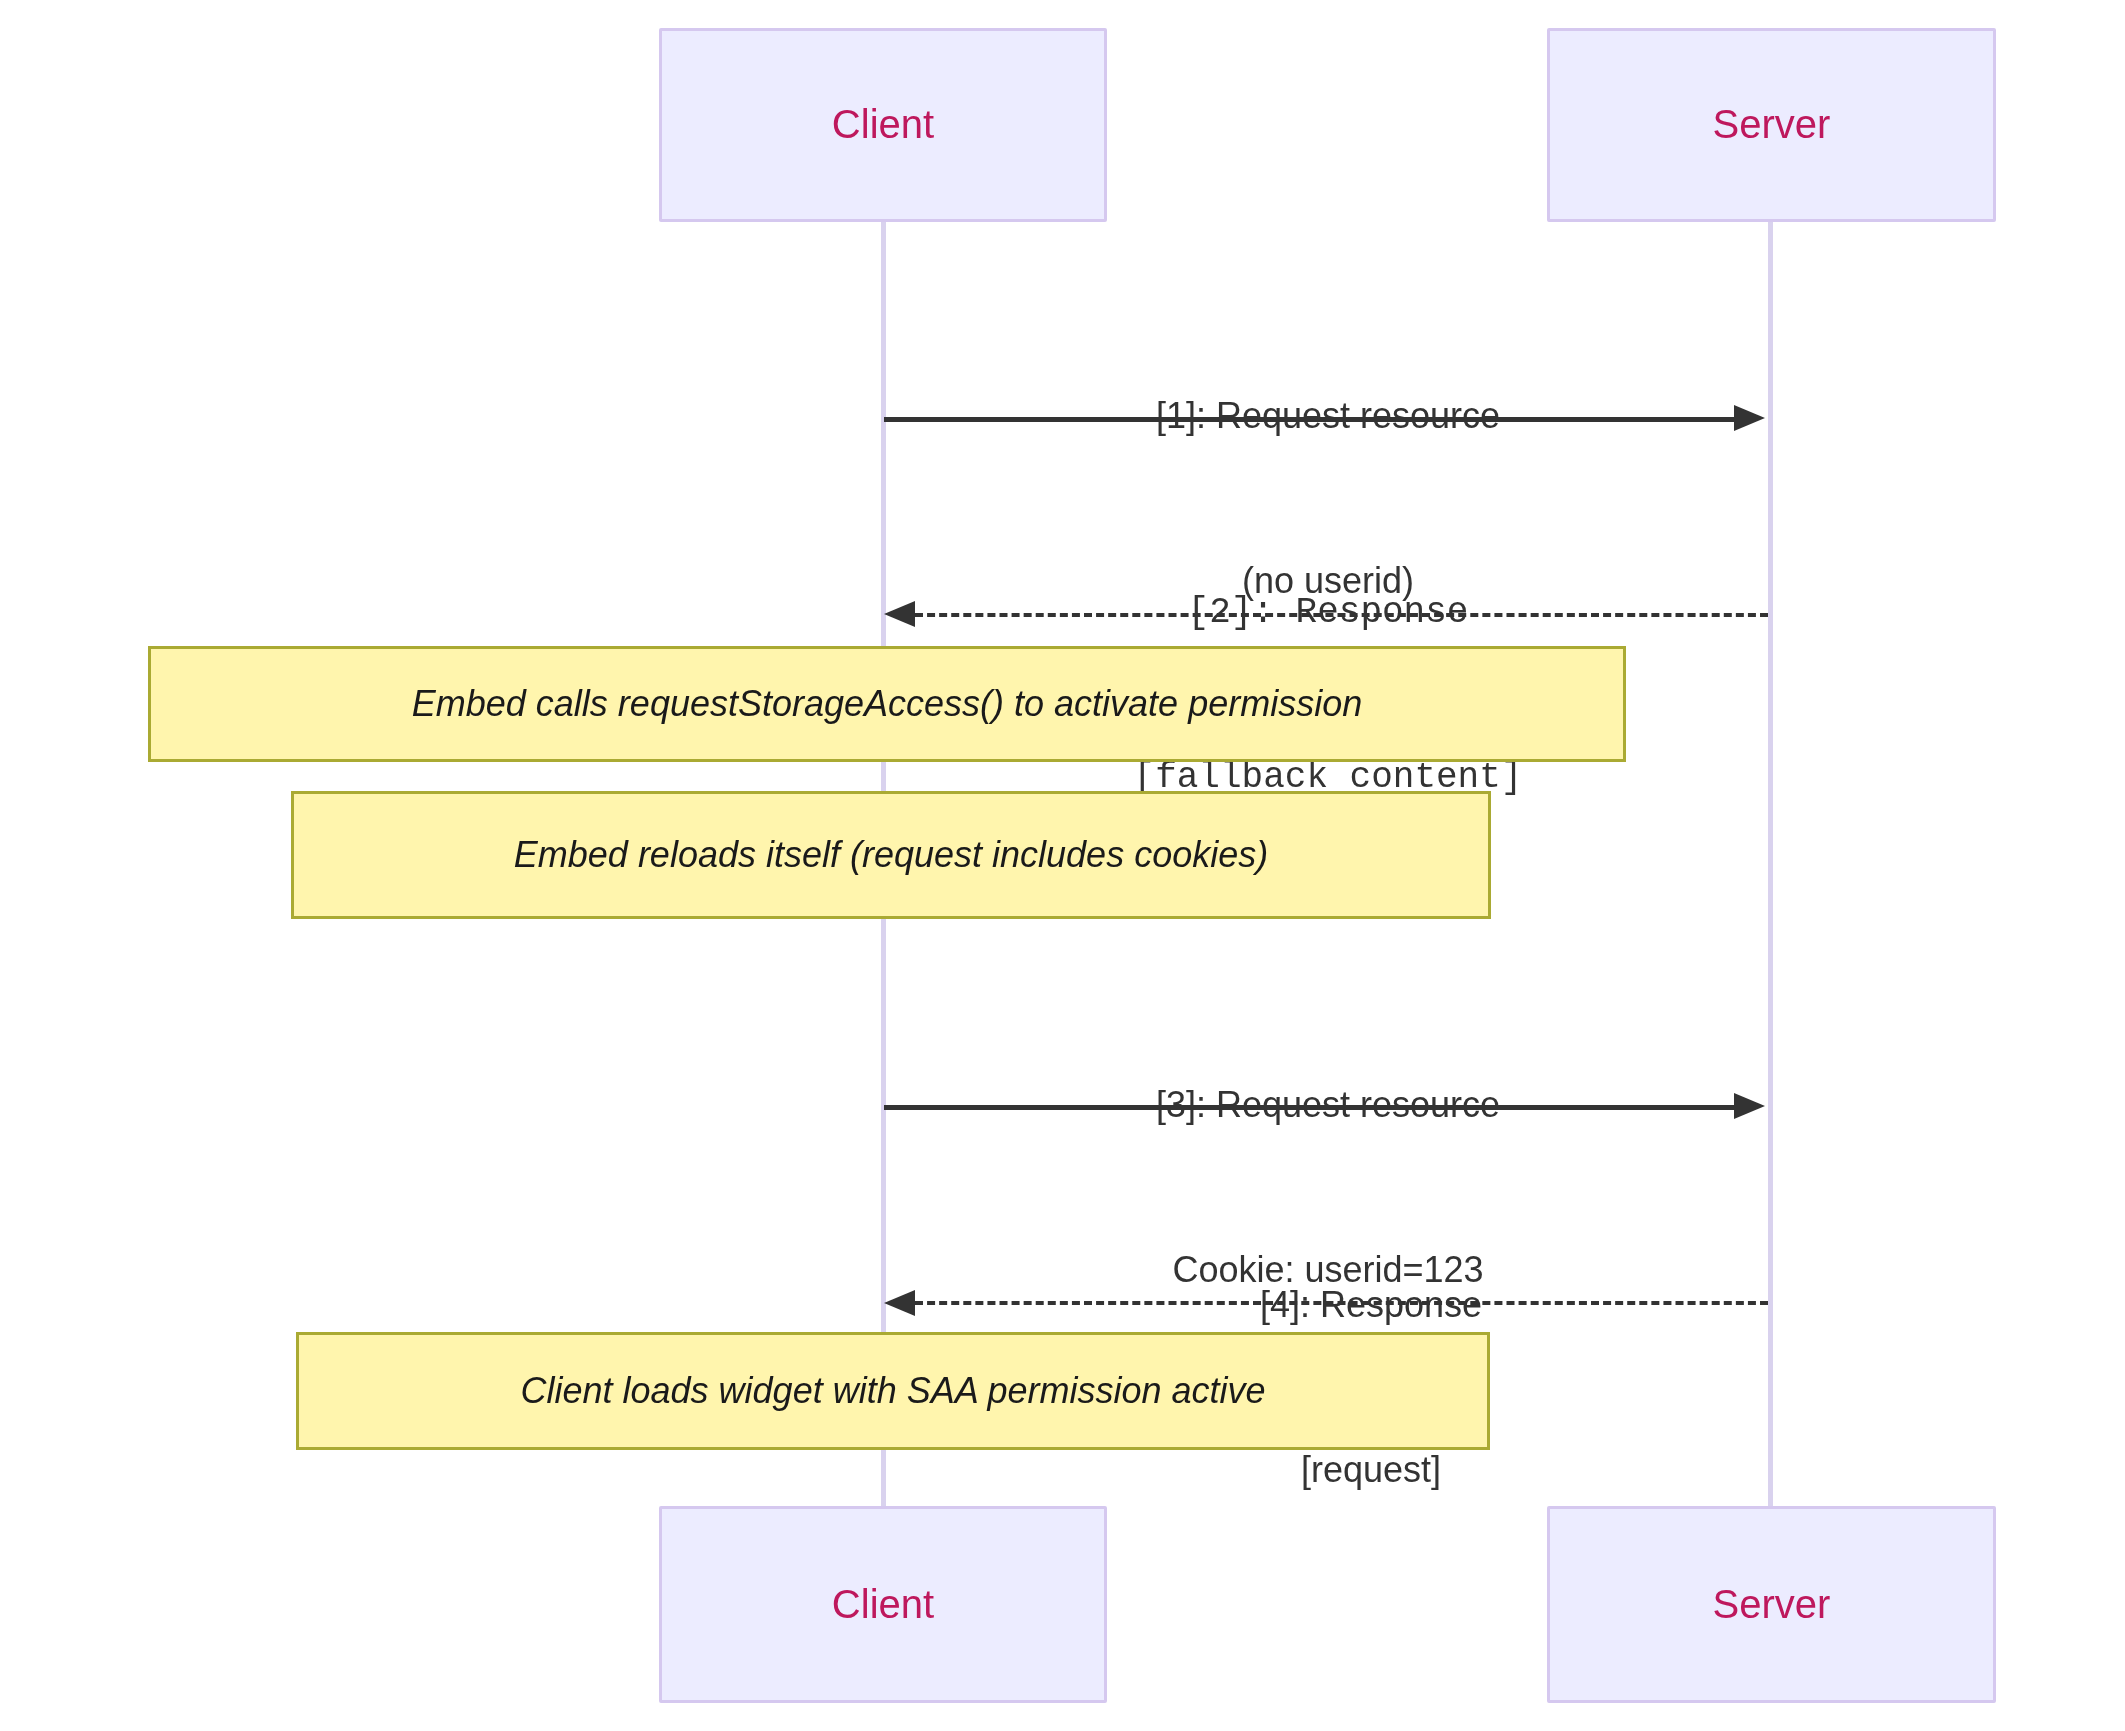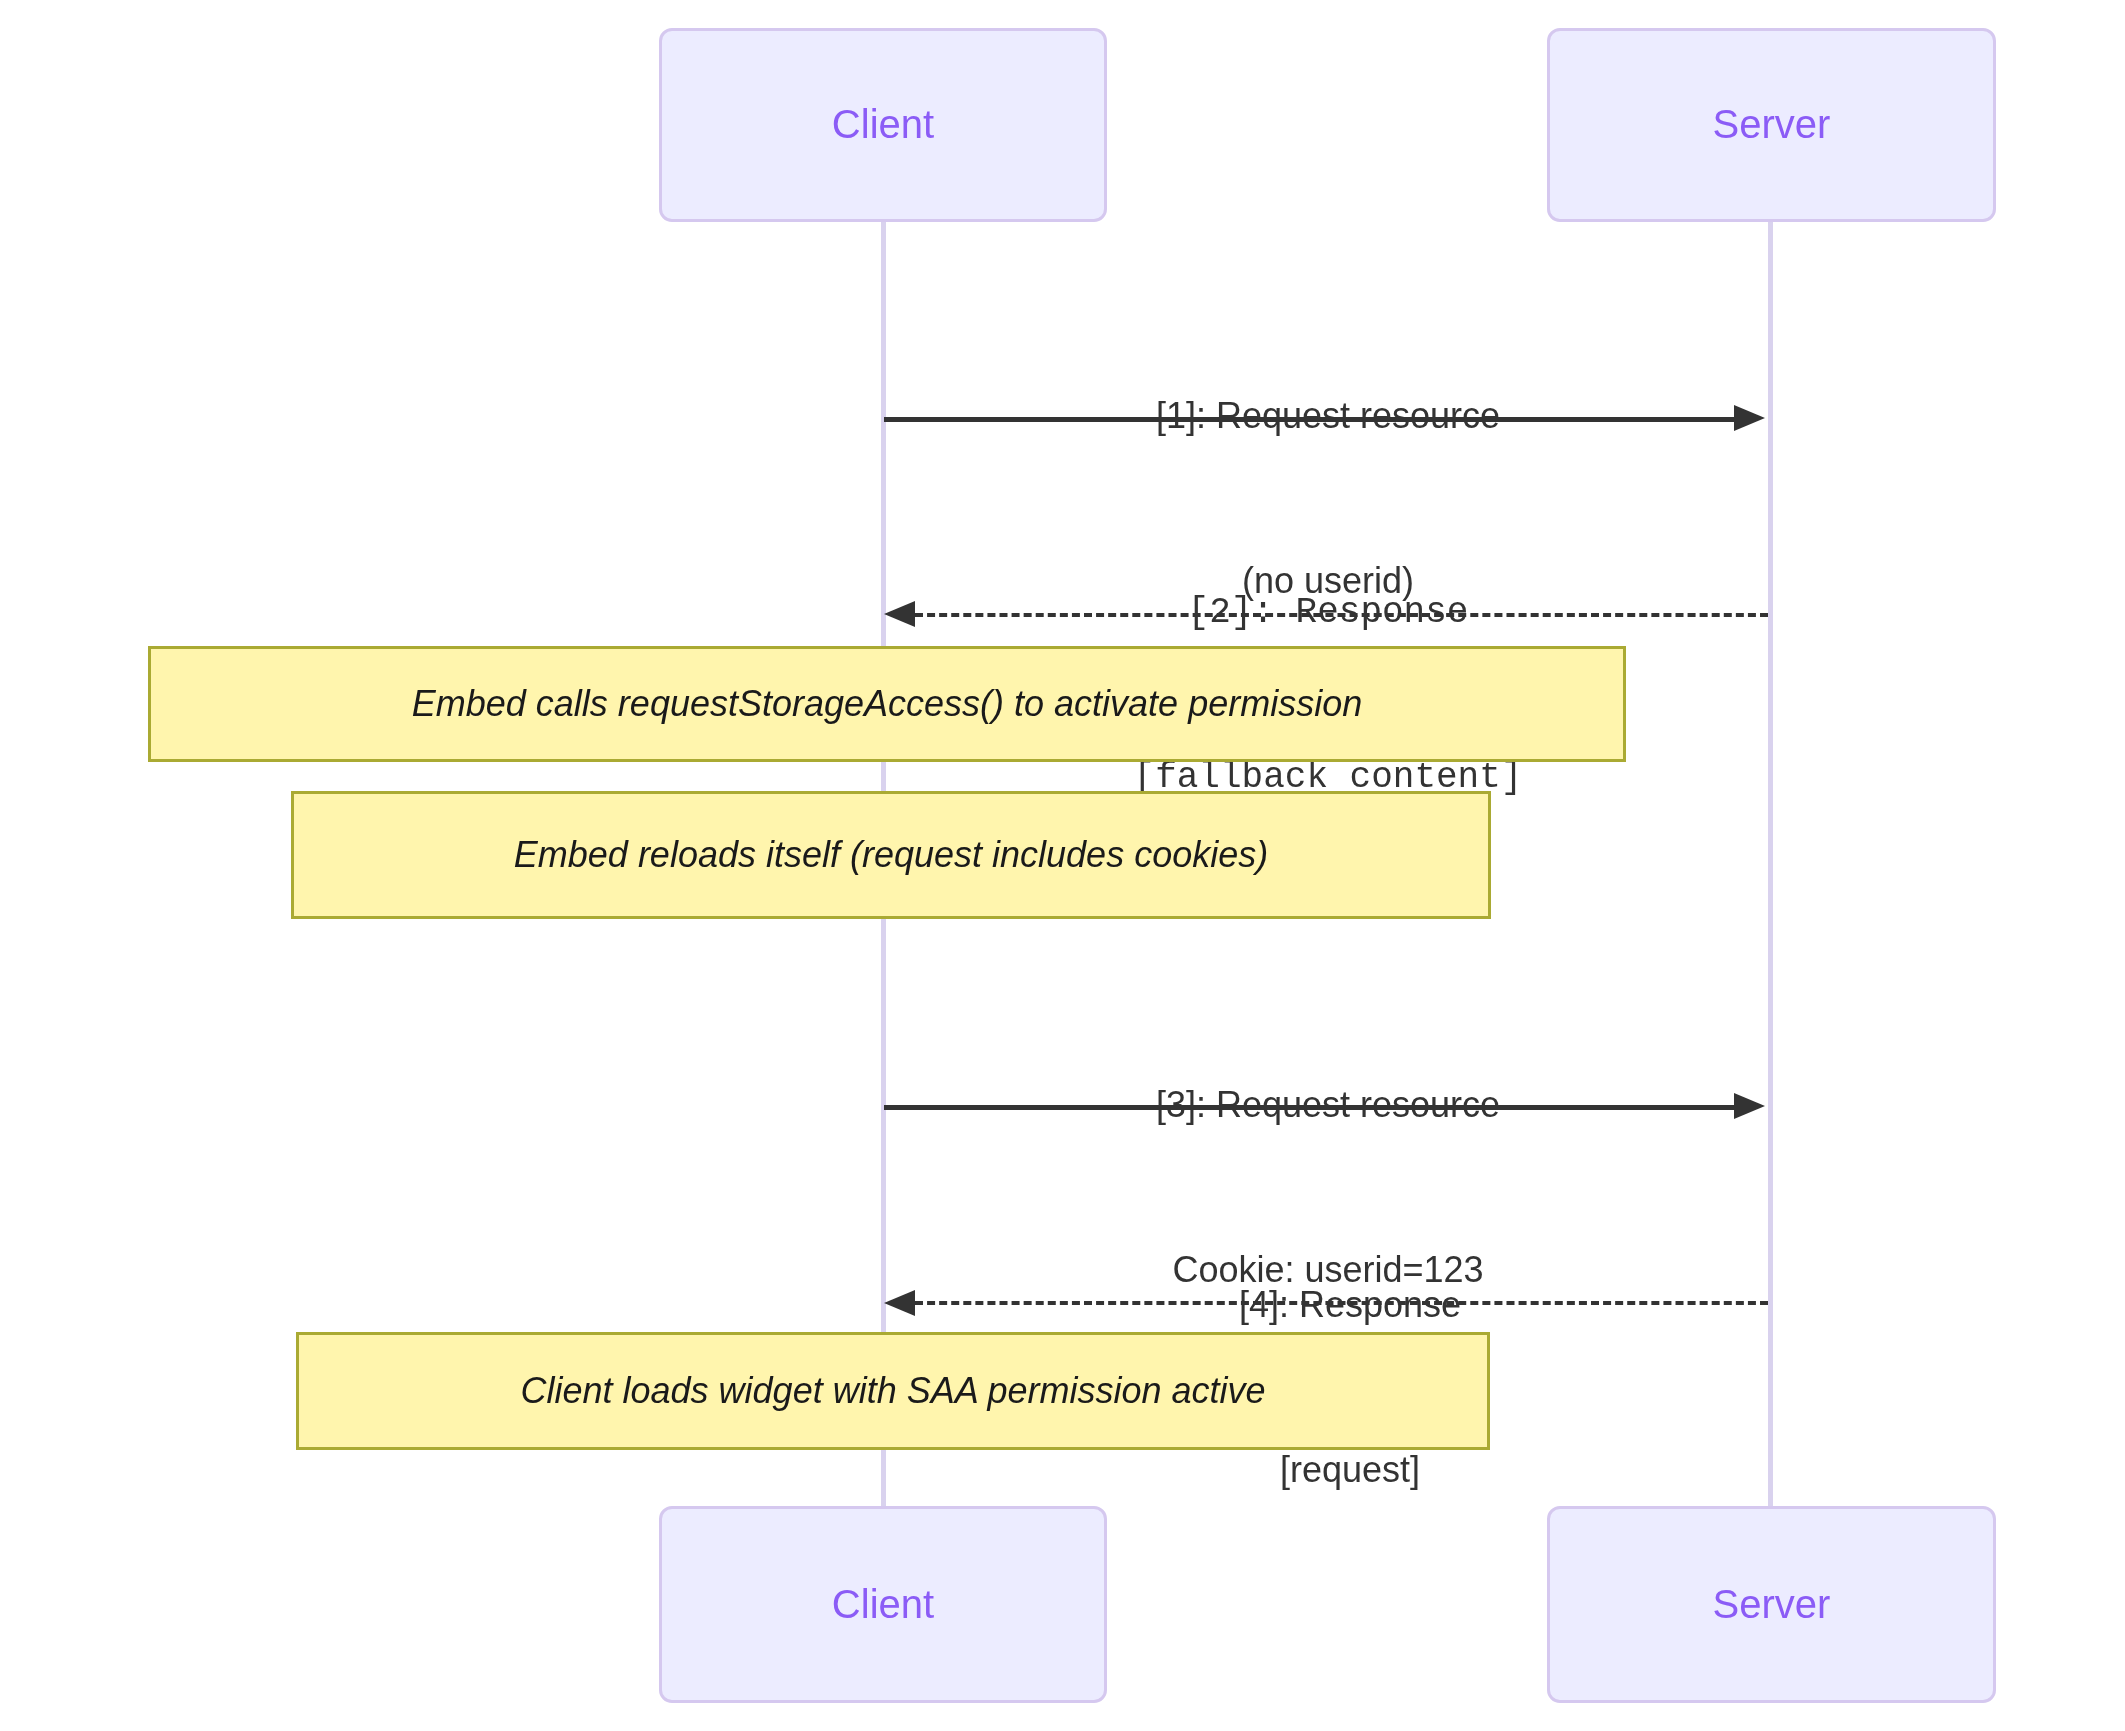--- a/index.html
+++ b/index.html
@@ -8,26 +8,26 @@
     width: 2126px;
     height: 1732px;
     background: #ffffff;
     font-family: "Liberation Sans", sans-serif;
     overflow: hidden;
   }
   .actor-box {
     position: absolute;
     background: #ECECFF;
     border: 3px solid #D5C8EF;
-    border-radius: 13px;
+    border-radius: 2px;
     display: flex;
     align-items: center;
     justify-content: center;
     font-size: 40px;
-    color: #8b5cf6;
+    color: #be185d;
     box-sizing: border-box;
   }
   .lifeline {
     position: absolute;
     width: 4.9px;
     background: #D9D2EE;
   }
   .msg-label {
     position: absolute;
     text-align: center;
@@ -113,21 +113,21 @@
     <span>Embed reloads itself (request includes cookies)</span>
   </div>
 
   <div class="msg-label" style="left:887px; top:967px; width:882px;">
     <div>[3]: Request resource</div>
     <div>Cookie: userid=123</div>
   </div>
   <div class="arrow-line-solid" style="left:884px; top:1105px; width:850px;"></div>
   <div class="arrowhead-right" style="left:1734px; top:1093px;"></div>
 
-  <div class="msg-label" style="left:909px; top:1167px; width:882px;text-align:center;">
+  <div class="msg-label" style="left:930px; top:1167px; width:882px;text-align:center;">
     <div>[4]: Response</div>
     <div>[request]</div>
   </div>
   <div class="arrow-line-dashed" style="left:915px; top:1301px; width:853px;"></div>
   <div class="arrowhead-left" style="left:884px; top:1290px;"></div>
 
   <div class="note-box" style="left:296px; top:1332px; width:1194px; height:118px;">
     <span>Client loads widget with SAA permission active</span>
   </div>
 

